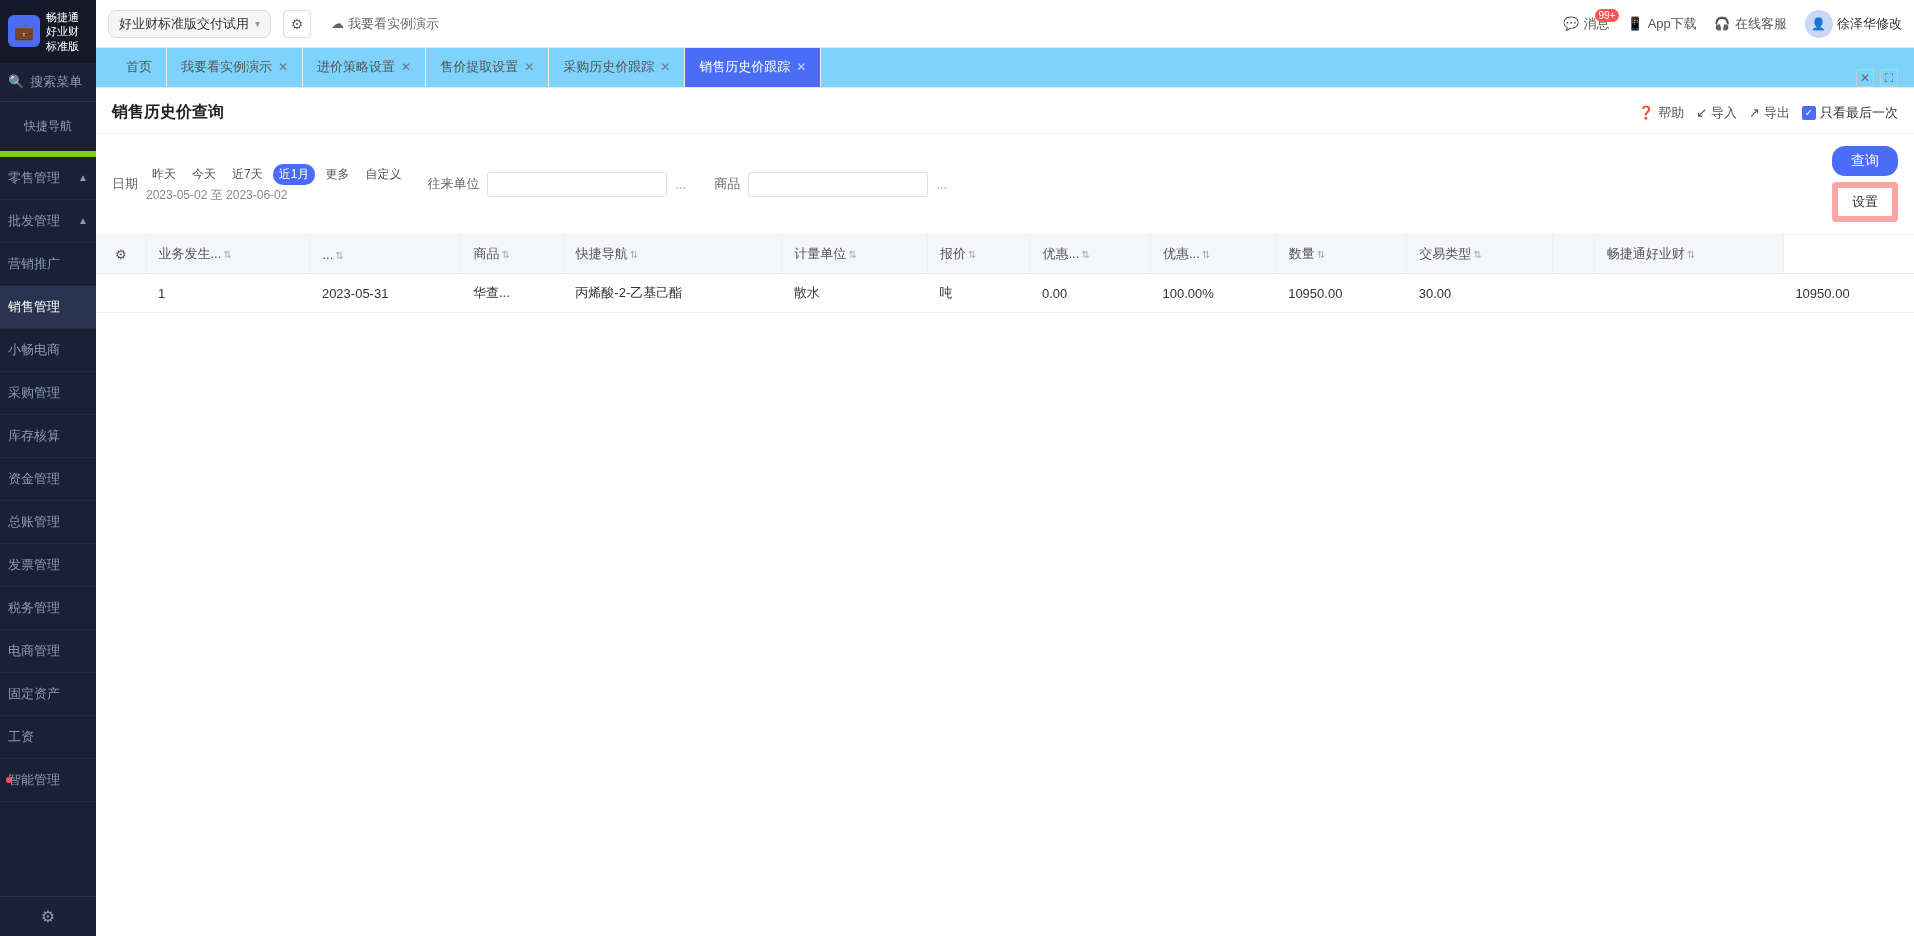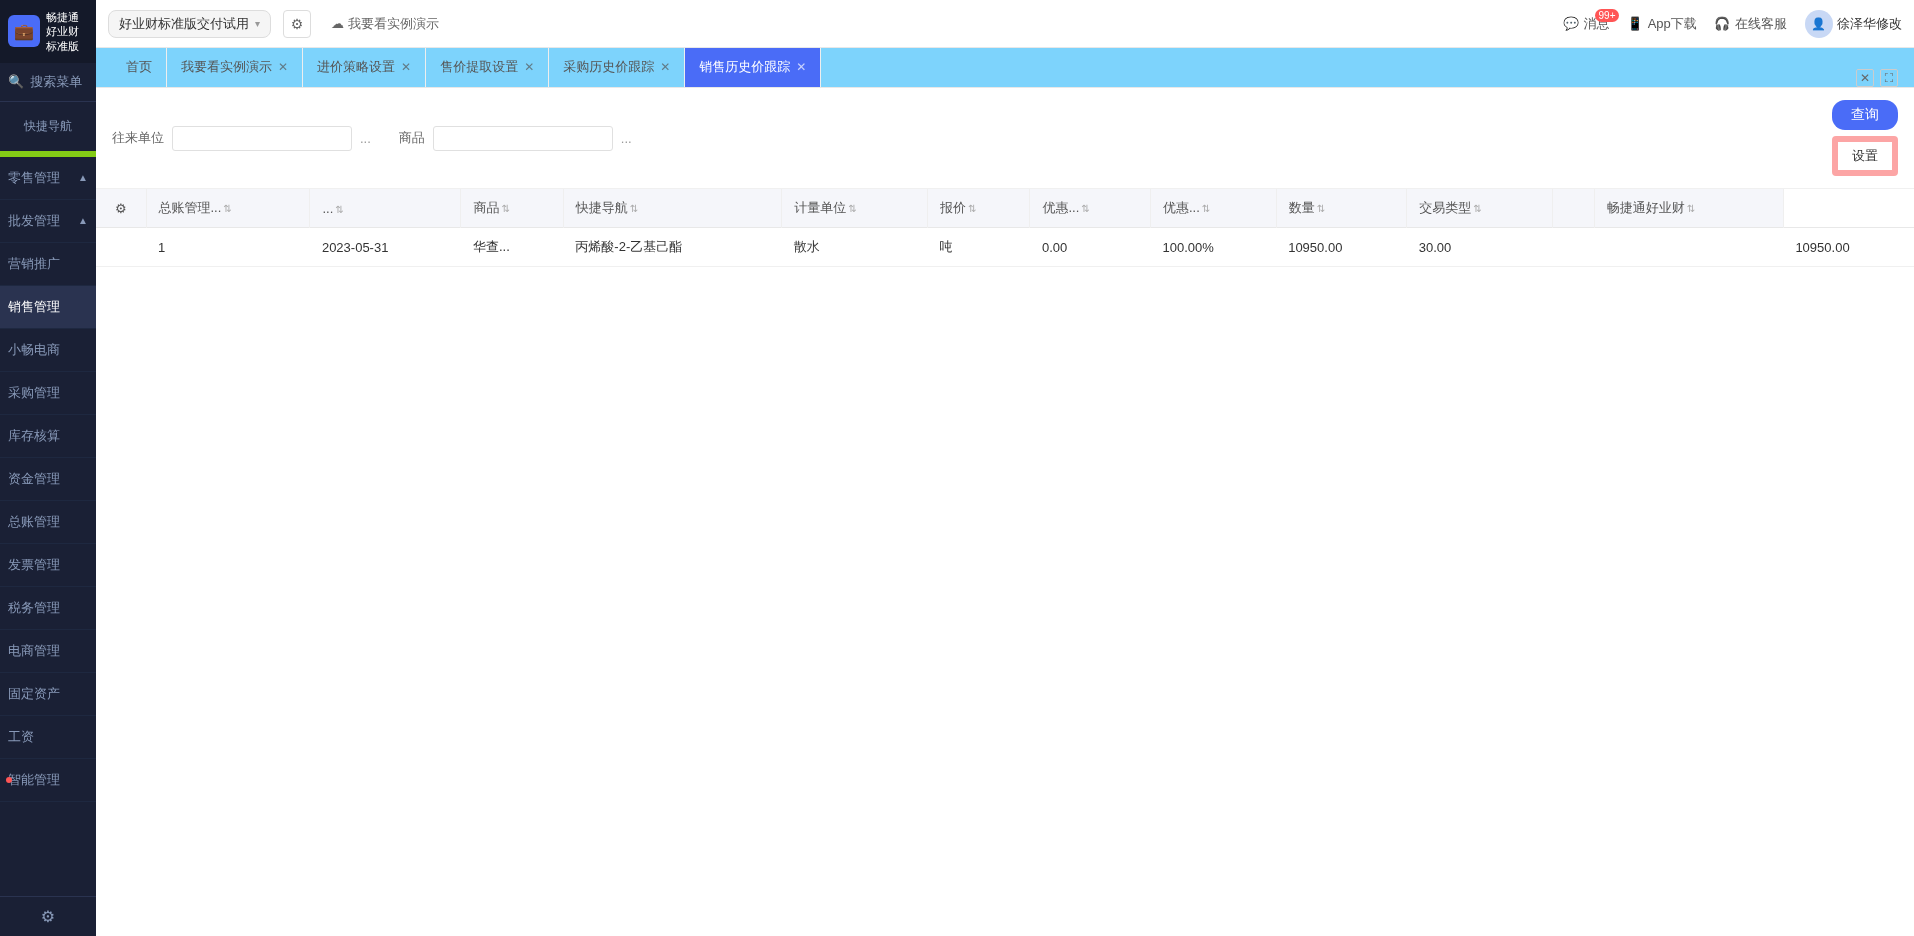--- a/index.html
+++ b/index.html
@@ -468,22 +468,57 @@
       </div>
     <div class="window-controls" style="margin-left:auto;">
       <div class="win-btn">✕</div>
       <div class="win-btn">⛶</div>
     </div>
   </div>
 
   <div class="page-content">
     <div class="page-inner">
 
+      <div class="page-header">
+        <h1 class="page-title">销售历史价查询</h1>
+        <div class="page-actions">
+          <div class="action-link">
+            <span>❓</span>
+            <span>帮助</span>
+          </div>
+          <div class="action-link">
+            <span>↙</span>
+            <span>导入</span>
+          </div>
+          <div class="action-link">
+            <span>↗</span>
+            <span>导出</span>
+          </div>
+          <div class="only-last-check">
+            <div class="checkbox-blue">✓</div>
+            <span>只看最后一次</span>
+          </div>
+        </div>
+      </div>
 
       <div class="filter-bar">
+        <div class="filter-group">
+          <span class="filter-label">日期</span>
+          <div>
+            <div class="date-options" id="date-options-container">
+                <span class="date-opt">昨天</span>
+                <span class="date-opt">今天</span>
+                <span class="date-opt">近7天</span>
+                <span class="date-opt active">近1月</span>
+                <span class="date-opt">更多</span>
+                <span class="date-opt">自定义</span>
+              </div>
+            <div class="date-range">2023-05-02 至 2023-06-02</div>
+          </div>
+        </div>
 
         <div class="filter-group" style="flex:1;">
           <span class="filter-label">往来单位</span>
           <input class="filter-input" type="text" style="">
           <span class="more-btn">...</span>
           <span class="filter-label" style="margin-left:20px;">商品</span>
           <input class="filter-input" type="text" style="">
           <span class="more-btn">...</span>
         </div>
 
@@ -491,21 +526,21 @@
           <button class="btn-query">查询</button>
           <button class="btn-settings">设置</button>
         </div>
       </div>
 
       <div class="table-wrap">
         <table>
           <thead>
             <tr id="table-header-row">
             <th class="gear-col"><span>⚙</span></th>
-                <th><span>总账管理...</span><span class="sort-icon">⇅</span></th>
+                <th><span>业务发生...</span><span class="sort-icon">⇅</span></th>
                 <th><span>...</span><span class="sort-icon">⇅</span></th>
                 <th><span>商品</span><span class="sort-icon">⇅</span></th>
                 <th><span>快捷导航</span><span class="sort-icon">⇅</span></th>
                 <th><span>计量单位</span><span class="sort-icon">⇅</span></th>
                 <th><span>报价</span><span class="sort-icon">⇅</span></th>
                 <th><span>优惠...</span><span class="sort-icon">⇅</span></th>
                 <th><span>优惠...</span><span class="sort-icon">⇅</span></th>
                 <th><span>数量</span><span class="sort-icon">⇅</span></th>
                 <th><span>交易类型</span><span class="sort-icon">⇅</span></th>
                 <th><span></span></th>

